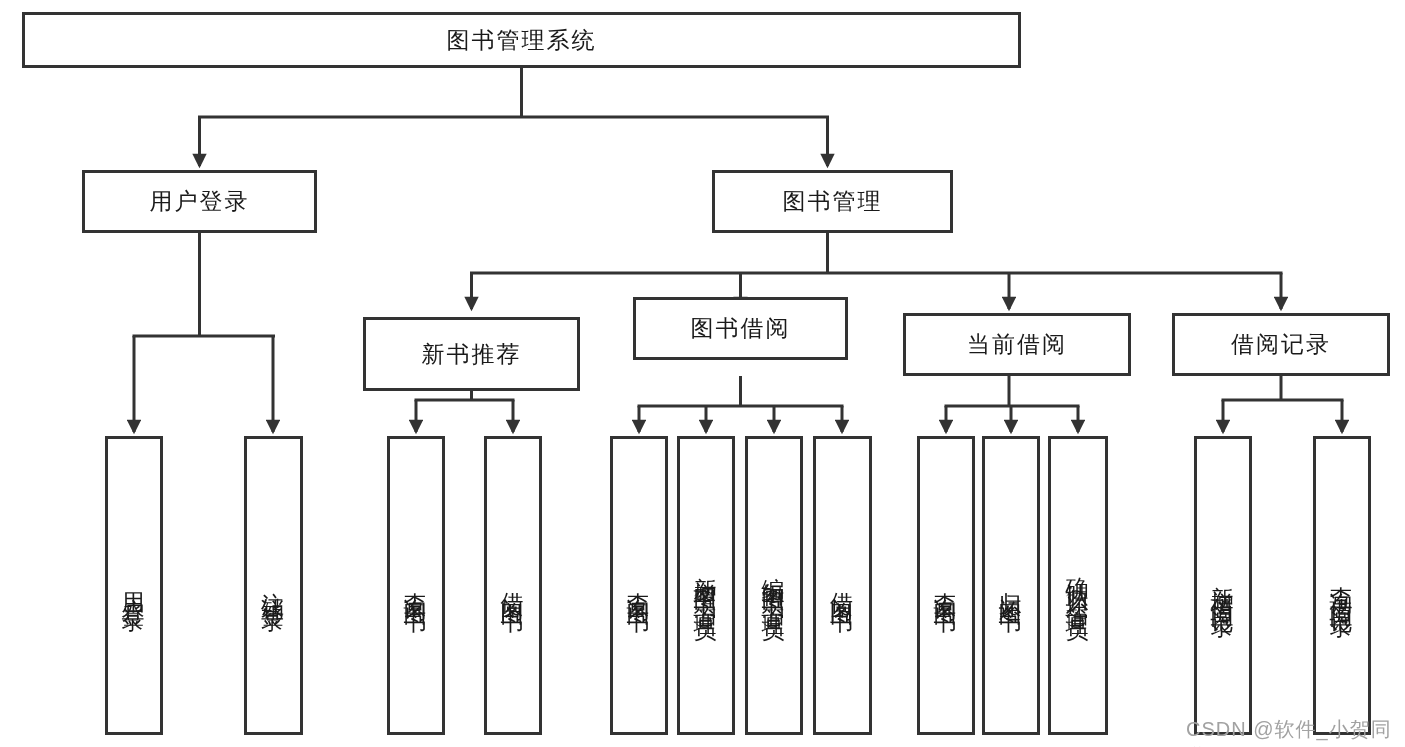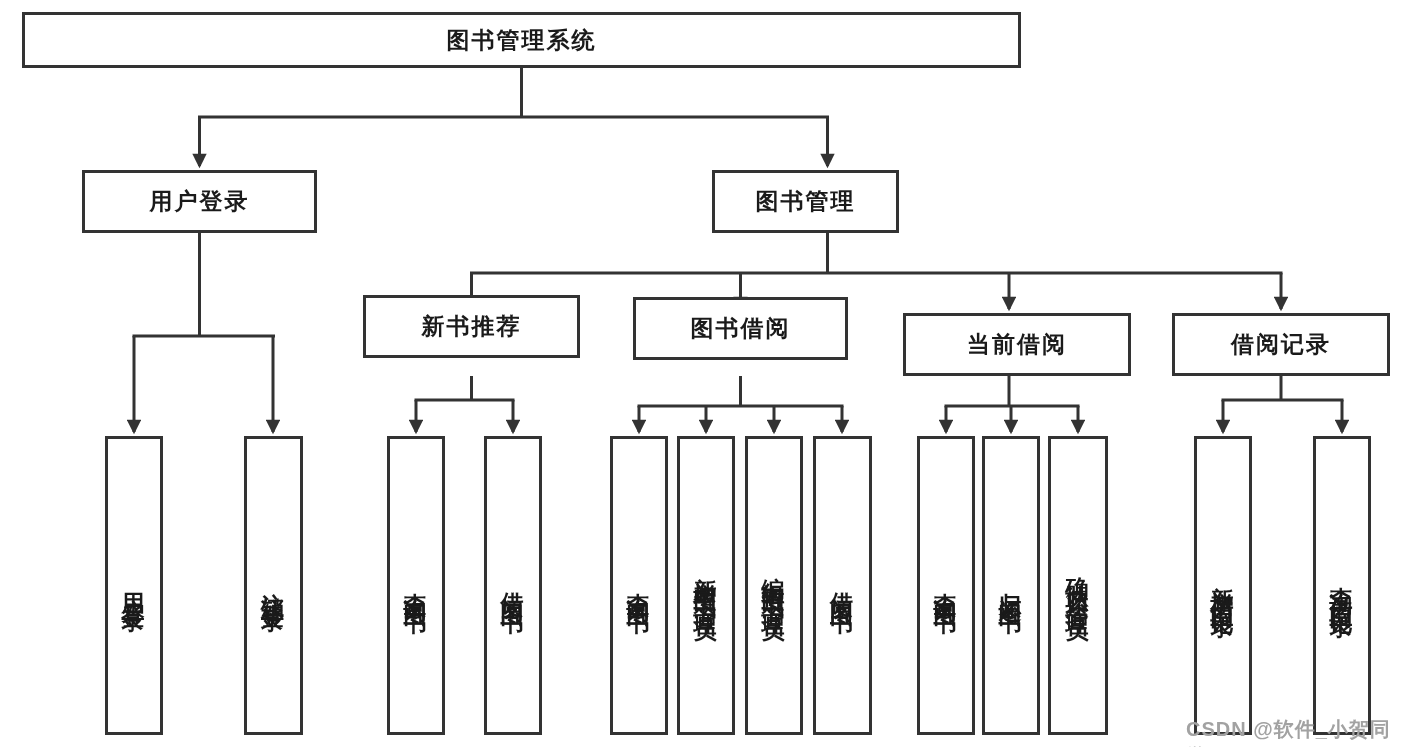--- a/index.html
+++ b/index.html
@@ -2,21 +2,20 @@
 <html><head>
 <meta charset="utf-8">
 <style>
   html,body{margin:0;padding:0;background:#ffffff;}
   .canvas{
     position:relative;
     width:1405px;height:747px;
     background:#ffffff;
     overflow:hidden;
     font-family:"Liberation Sans", sans-serif;
-    font-weight:bold;
   }
   .connectors{position:absolute;left:0;top:0;z-index:1;}
   .box{
     position:absolute;
     box-sizing:border-box;
     border:3px solid #333333;
     background:#ffffff;
     display:flex;
     align-items:center;
     justify-content:center;
@@ -93,23 +92,23 @@
       <path d="M1281 376 V400"></path>
       <path d="M1221.5 400 H1343.5"></path>
       <path d="M1223 400 V432" marker-end="url(#arw)"></path>
       <path d="M1342 400 V432" marker-end="url(#arw)"></path>
     </g>
   </svg>
 
   <div class="box" style="left:22px;top:12px;width:999px;height:56px">图书管理系统</div>
 
   <div class="box" style="left:82px;top:170px;width:235px;height:63px">用户登录</div>
-  <div class="box" style="left:712px;top:170px;width:187px;height:63px">图书管理</div>
+  <div class="box" style="left:712px;top:170px;width:241px;height:63px">图书管理</div>
 
-  <div class="box" style="left:363px;top:295px;width:217px;height:63px">新书推荐</div>
+  <div class="box" style="left:363px;top:317px;width:217px;height:74px">新书推荐</div>
   <div class="box" style="left:633px;top:297px;width:215px;height:63px">图书借阅</div>
   <div class="box" style="left:903px;top:313px;width:228px;height:63px">当前借阅</div>
   <div class="box" style="left:1172px;top:313px;width:218px;height:63px">借阅记录</div>
 
   <div class="box vbox" style="left:105px;top:436px;width:58px;height:299px">用户登录</div>
   <div class="box vbox" style="left:244px;top:436px;width:59px;height:299px">注销登录</div>
 
   <div class="box vbox" style="left:387px;top:436px;width:58px;height:299px">查询图书</div>
   <div class="box vbox" style="left:484px;top:436px;width:58px;height:299px">借阅图书</div>
 

